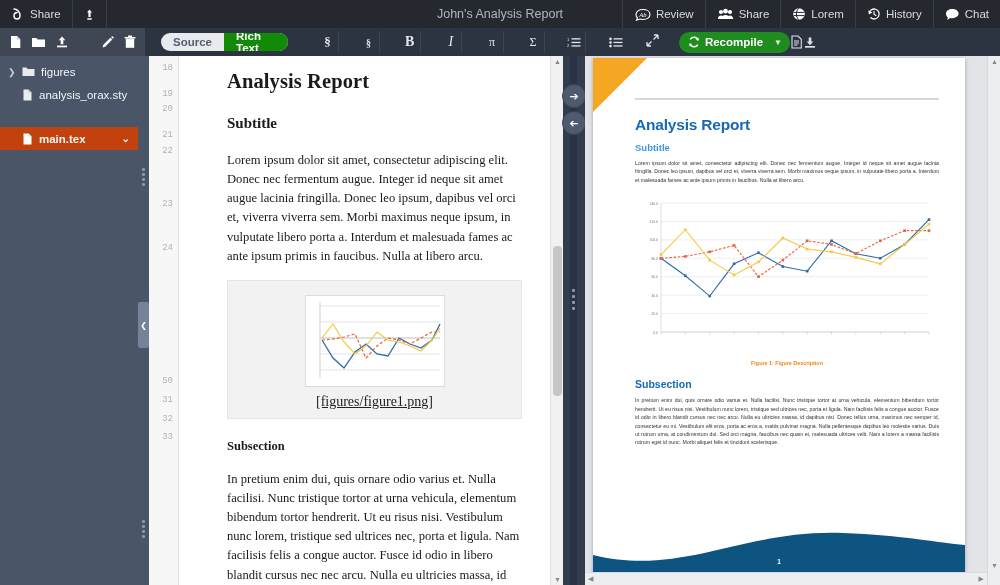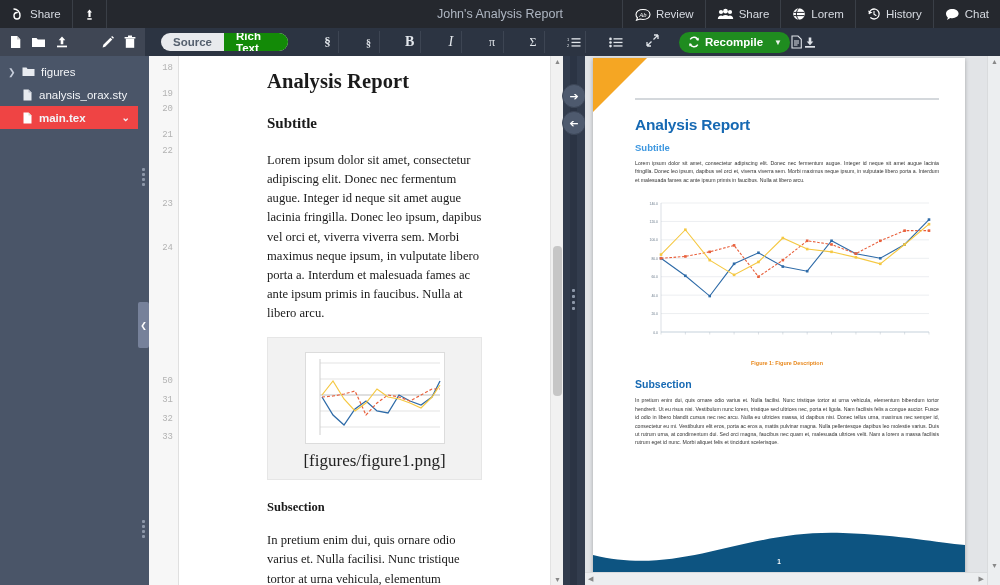--- a/index.html
+++ b/index.html
@@ -72,21 +72,21 @@
 
   
   .main { flex: 1; display: flex; min-height: 0; }
 
   
   .filetree { width: 138px; background: #4a5568; flex: none; padding-top: 4px; color: #fff;}
   .ft-row {
     height: 23px; display: flex; align-items: center; gap: 6px;
     padding: 0 8px; font-size: 11.5px; color: #f2f4f7;
   }
-  .ft-row.selected { background: #ef4444; font-weight: 600; }
+  .ft-row.selected { background: #c2410c; font-weight: 600; margin-top: 21px; }
   .ft-row .chev-r { font-size: 9px; color: #c7cedb; width: 8px; }
   .ft-row .ft-label { flex: 1; overflow: hidden; text-overflow: ellipsis; white-space: nowrap; }
   .ft-row .chev-d { font-size: 10px; }
   .ft-indent { padding-left: 22px; }
 
   
   .handleL {
     width: 11px; background: #4a5568; flex: none; position: relative;
     display: flex; align-items: center; justify-content: center;
   }
@@ -94,21 +94,21 @@
   .dots i { display: block; width: 3px; height: 3px; background: #8d97a8; margin: 2px 0; border-radius: 1px;}
   .dots.top { top: 110px; }
   .dots.bot { bottom: 45px; }
   .collapse-tab {
     position: absolute; top: 246px; left: 0; width: 11px; height: 46px;
     background: #76819a; display: flex; align-items: center; justify-content: center;
     color: #fff; font-size: 8px; border-radius: 2px;
   }
 
   
-  .editor { flex: 1; background: #fff; display: flex; min-width: 0; position: relative; gap: 40px; }
+  .editor { flex: 1; background: #fff; display: flex; min-width: 0; position: relative; }
   .gutter {
     width: 30px; background: #f7f7f7; border-right: 1px solid #e0e0e0;
     flex: none; position: relative; font-size: 9px; color: #b3b3b3;
     font-family: "Liberation Mono", monospace; text-align: right;
   }
   .gutter span { position: absolute; right: 5px; }
   .doc {
     flex: 1; padding: 14px 28px 0 48px; overflow: hidden;
     font-family: "Liberation Serif", serif; color: #1a1a1a; min-width: 0;
   }
@@ -117,21 +117,21 @@
   .doc h3 { font-size: 12.5px; font-weight: 700; margin: 0 0 16px 0; }
   .doc p { font-size: 12.6px; line-height: 1.52; margin-bottom: 4px; }
   .figbox {
     background: #f2f2f2; border: 1px solid #e6e6e6; margin: 14px 0 20px 0;
     padding: 14px 10px 8px 10px; text-align: center;
   }
   .figbox .thumb {
     width: 140px; height: 92px; background: #fff; border: 1px solid #dcdcdc;
     margin: 0 auto 7px auto;
   }
-  .figbox .cap { font-size: 17px; color: #222; font-family: "Liberation Serif", serif; }
+  .figbox .cap { font-size: 14px; color: #222; font-family: "Liberation Serif", serif; text-decoration: underline; }
 
   
   .vscroll {
     width: 13px; background: #f1f1f1; flex: none; position: relative;
     border-left: 1px solid #e2e2e2;
   }
   .vscroll .thumbbar {
     position: absolute; left: 2px; width: 9px; top: 190px; height: 150px;
     background: #c6c6c6; border-radius: 4px;
   }

